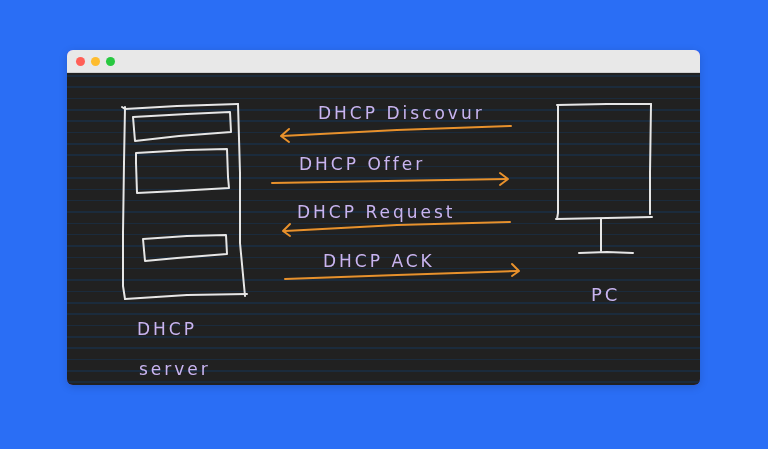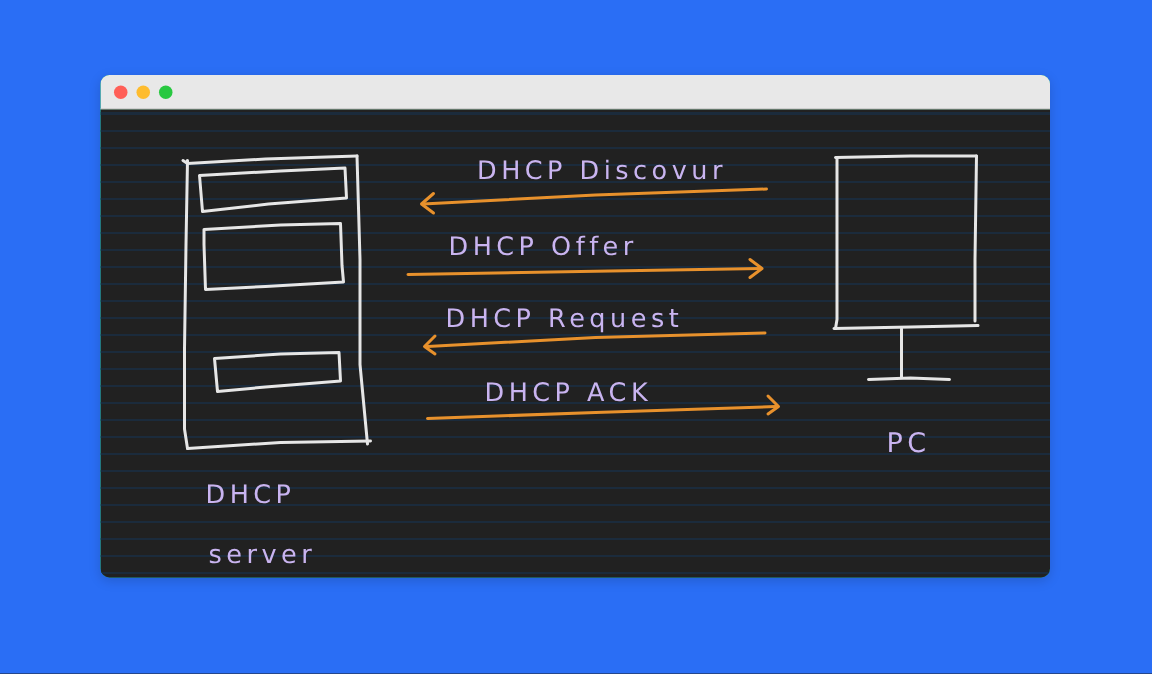--- a/index.html
+++ b/index.html
@@ -6,21 +6,21 @@
     body {
       width: 768px; height: 449px;
       background: #2a6ef5;
       position: relative; overflow: hidden;
       font-family: "DejaVu Sans", sans-serif;
     }
     .window {
       position: absolute; left: 67px; top: 50px;
       width: 633px; height: 335px;
       border-radius: 6px; overflow: hidden;
-      background: #22c55e;
+      background: #8b5cf6;
       box-shadow: 0 2px 8px rgba(0,0,0,0.15);
     }
     .titlebar {
       height: 22px; background: #e8e8e8;
       display: flex; align-items: center; padding-left: 9px; gap: 6px;
       border-bottom: 1px solid #cfcfcf;
     }
     .dot { width: 9px; height: 9px; border-radius: 50%; }
     .canvas {
       position: absolute; left: 0; top: 23px; width: 633px; height: 325px;

